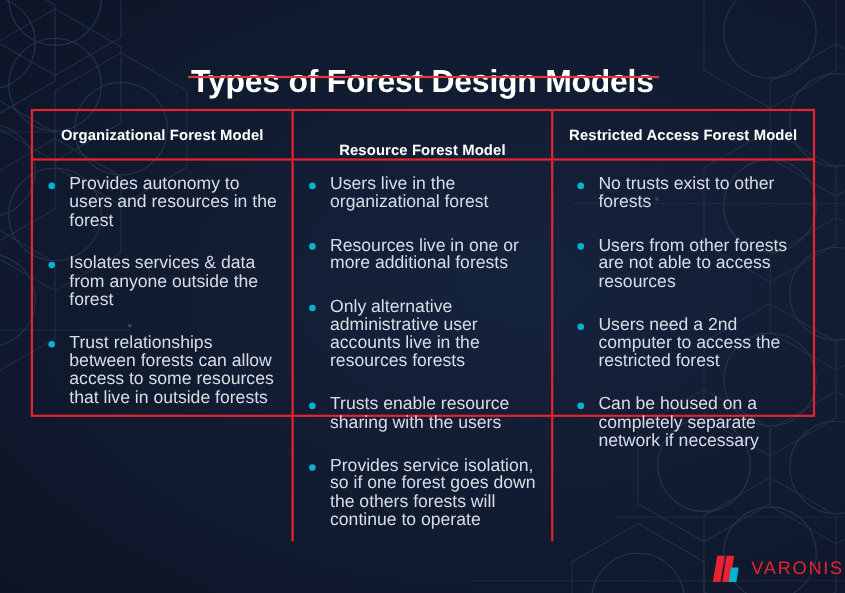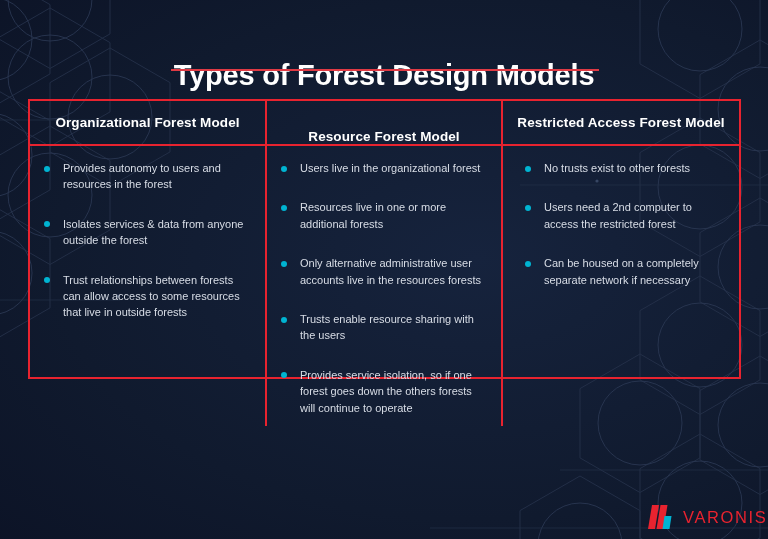--- a/index.html
+++ b/index.html
@@ -116,21 +116,21 @@
   ul.bullets {
     list-style: none;
     margin: 0;
     padding: 0;
   }
   ul.bullets li {
     position: relative;
     padding-left: 19px;
     margin-bottom: 23px;
     color: #d8dde6;
-    font-size: 11px;
+    font-size: 16px;
     line-height: 16.4px;
     font-family: "Liberation Sans", sans-serif;
   }
   ul.bullets li:last-child { margin-bottom: 0; }
   ul.bullets li .dot {
     position: absolute;
     left: 0;
     top: 5.5px;
     width: 6px;
     height: 6px;
@@ -288,20 +288,24 @@
         </div>
 
         <div class="col-body c2">
           <ul class="bullets">
             <li>
               <span class="dot"></span>
               <span>No trusts exist to other forests</span>
             </li>
             <li>
               <span class="dot"></span>
+              <span>Users from other forests are not able to access resources</span>
+            </li>
+            <li>
+              <span class="dot"></span>
               <span>Users need a 2nd computer to access the restricted forest</span>
             </li>
             <li>
               <span class="dot"></span>
               <span>Can be housed on a completely separate network if necessary</span>
             </li>
           </ul>
         </div>
 
       </div>

